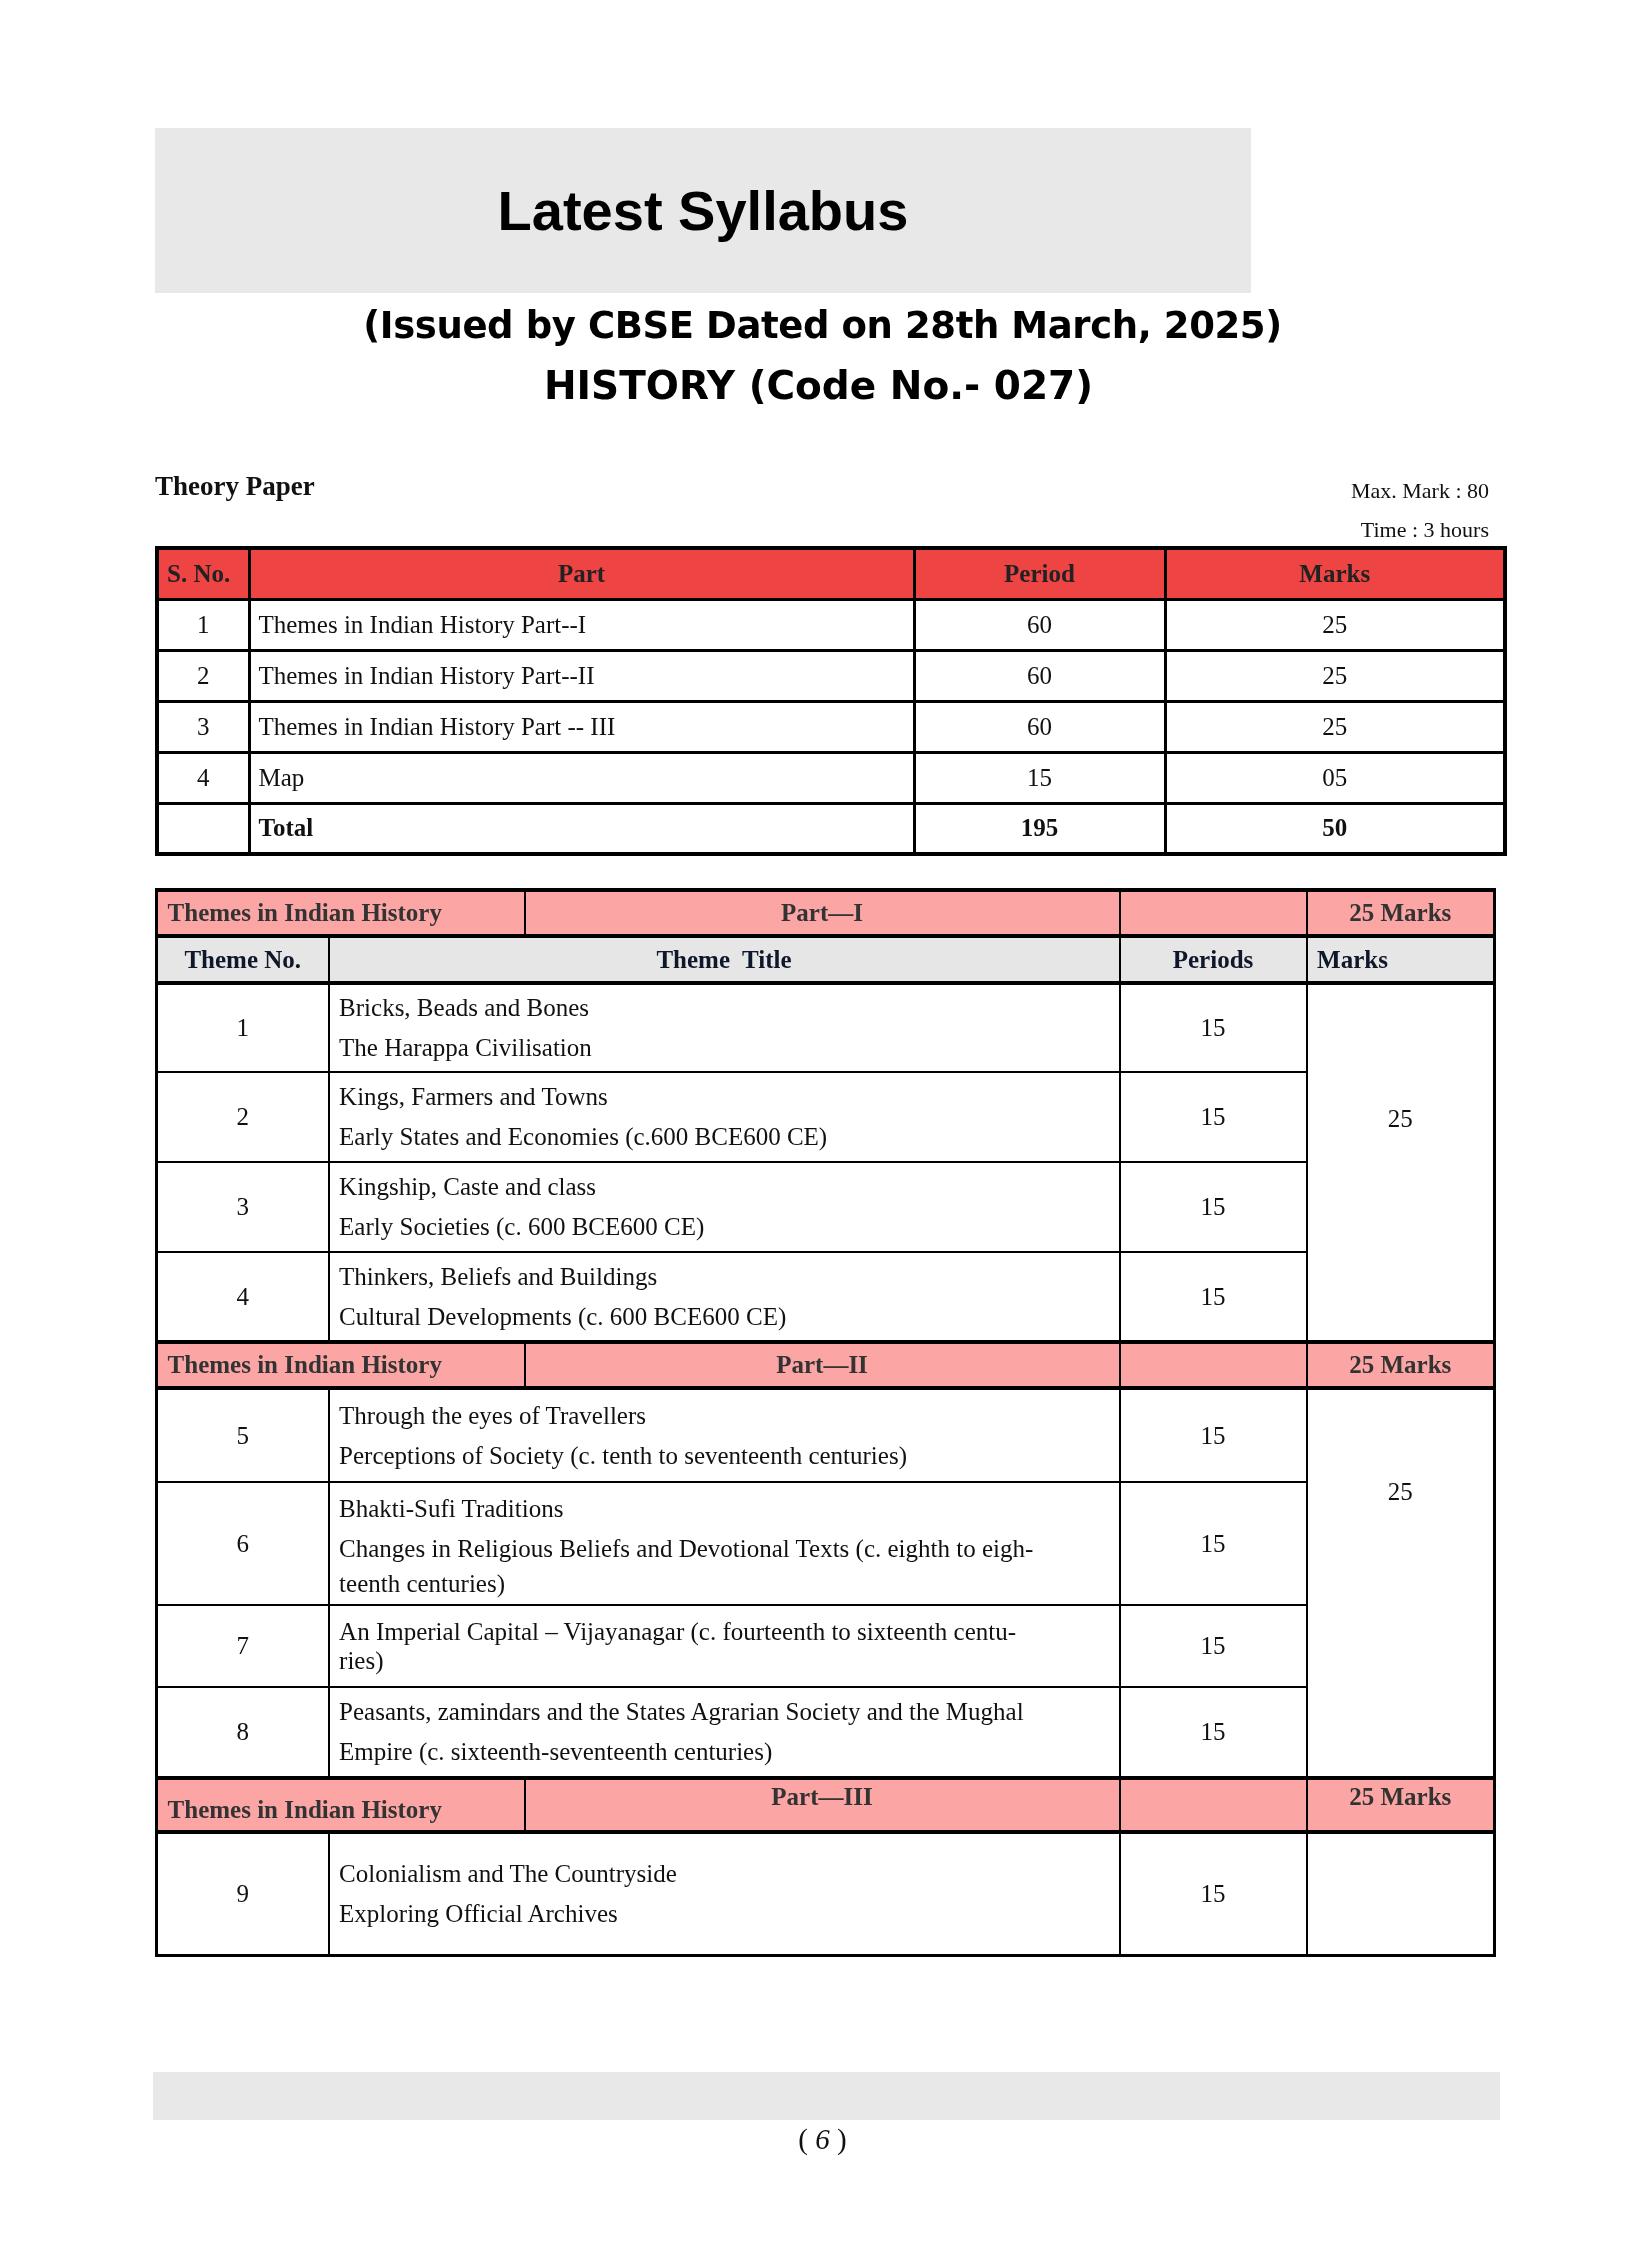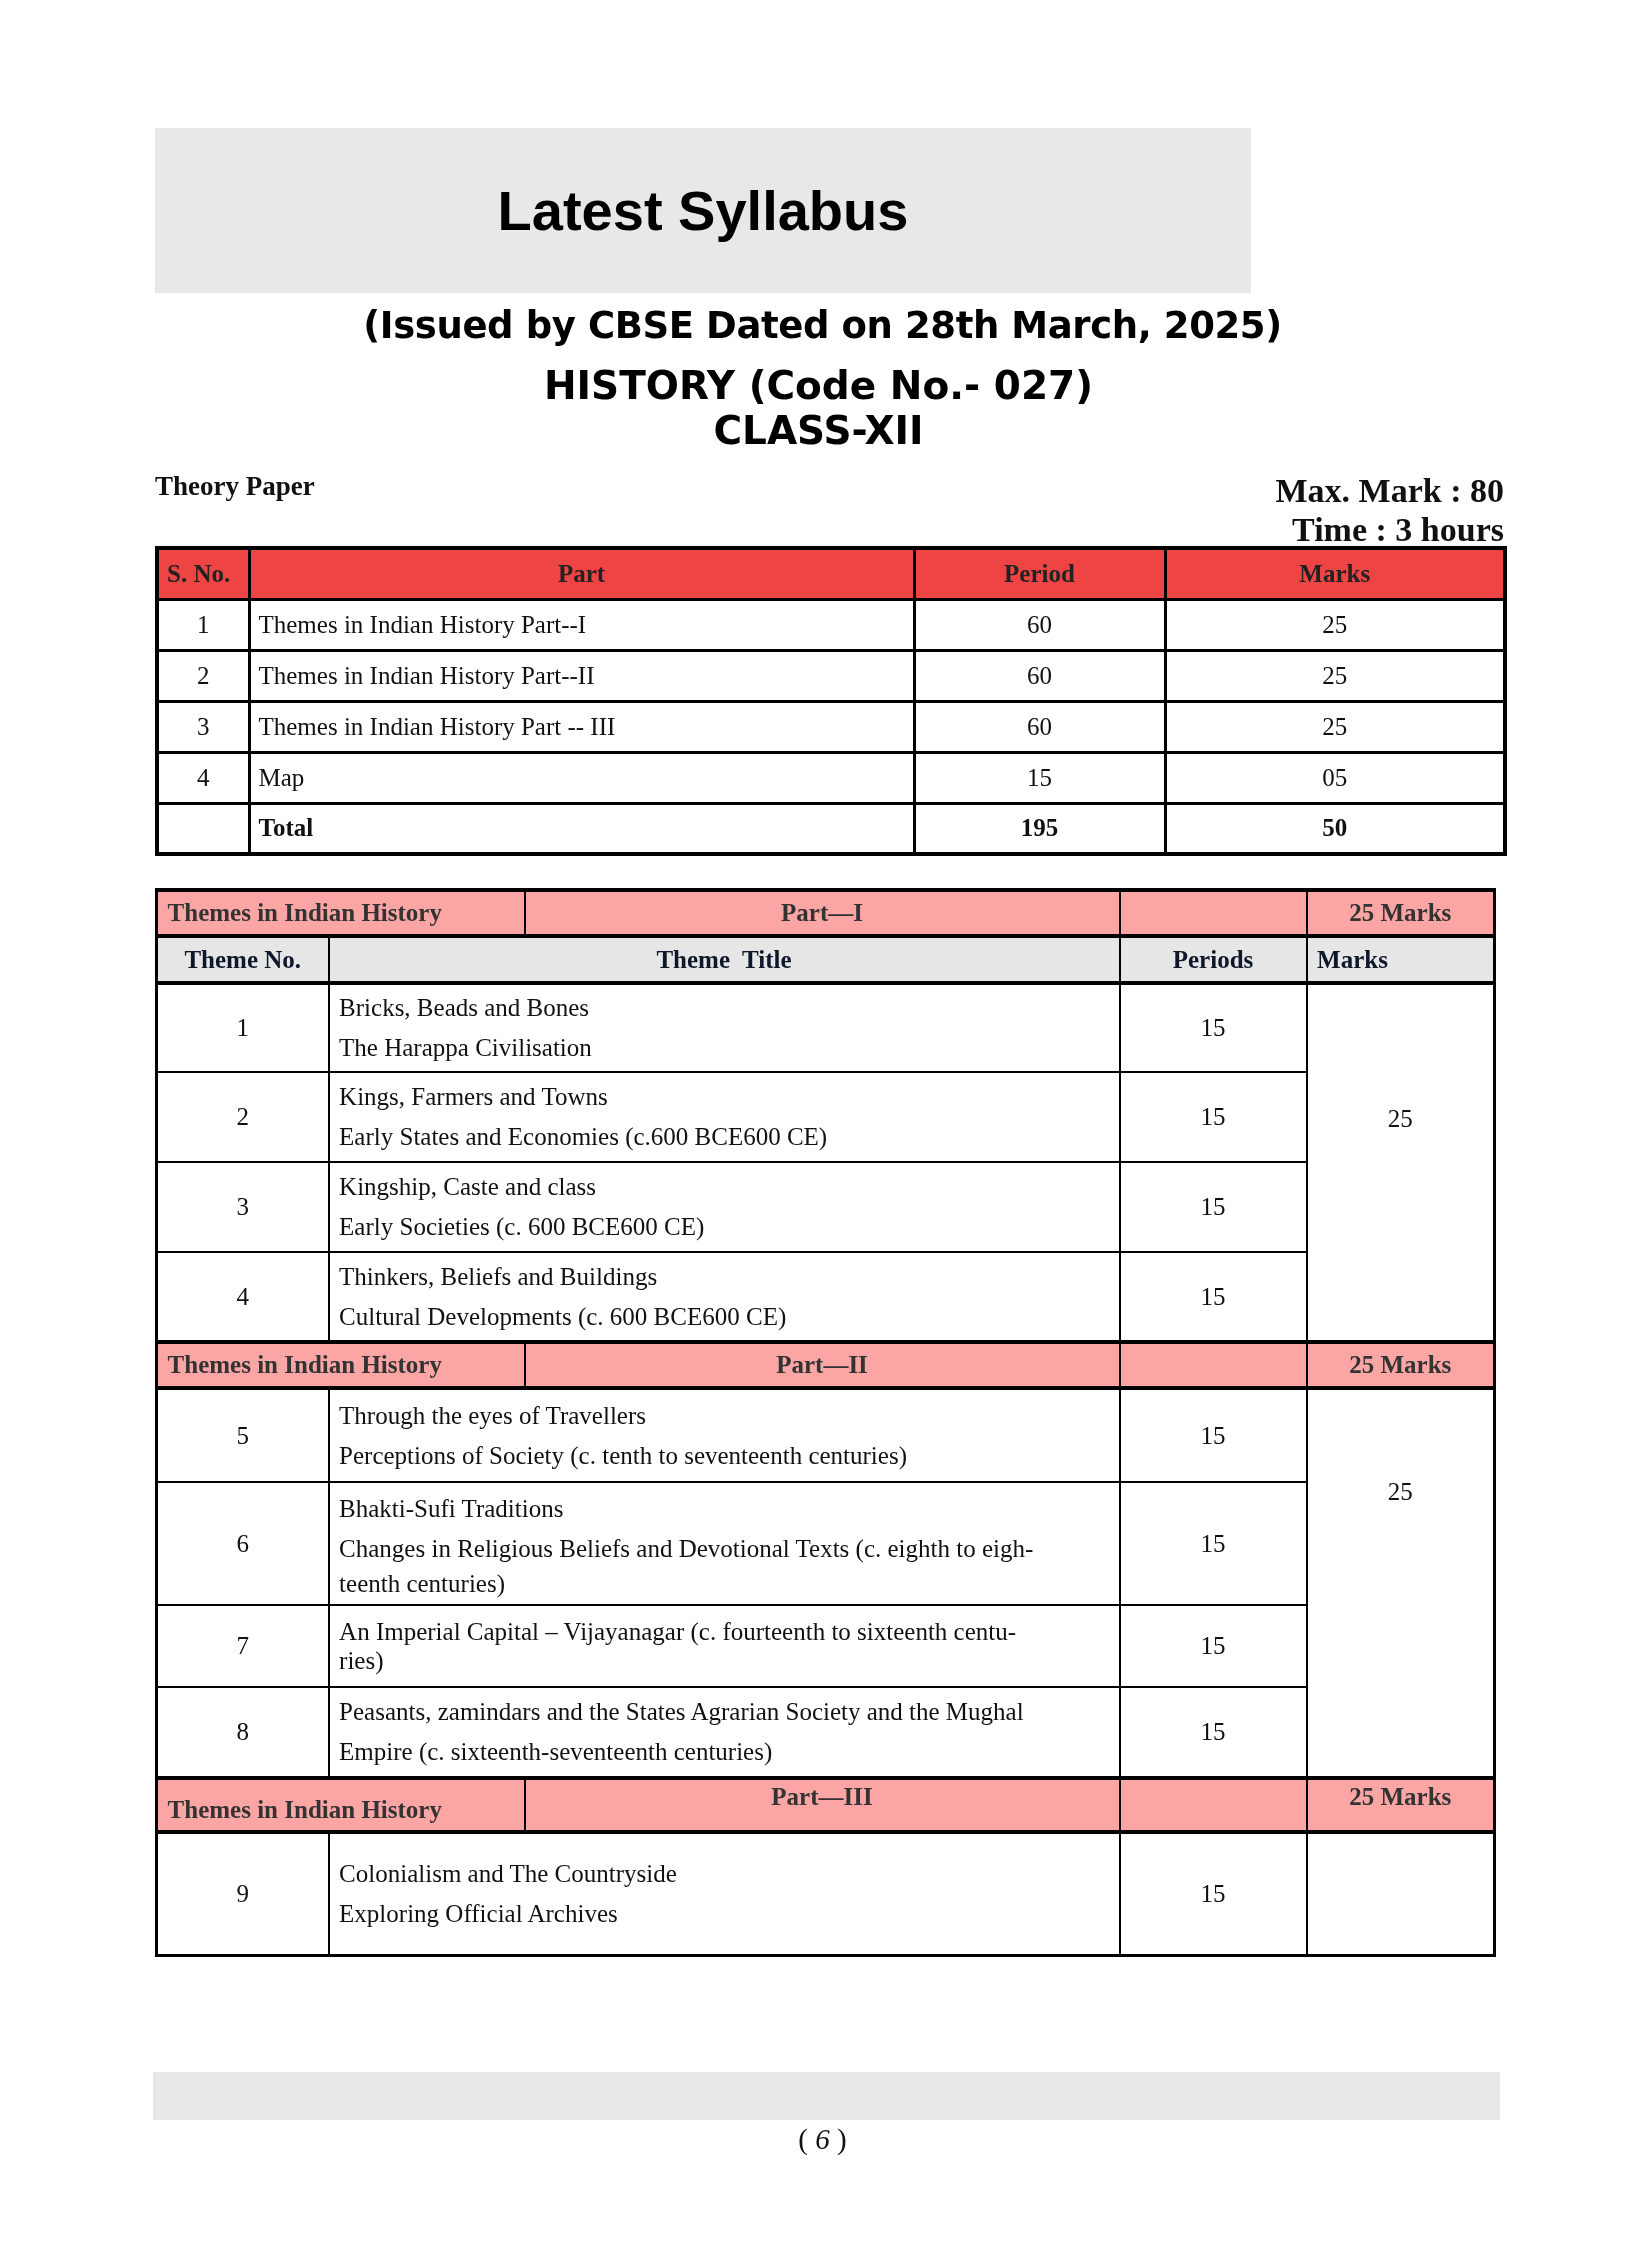--- a/index.html
+++ b/index.html
@@ -23,21 +23,21 @@
   .subject {
     position: absolute; left: 0; width: 1637px; top: 363px; text-align: center;
     font-family: "DejaVu Sans", "Liberation Sans", sans-serif; font-weight: bold;
     font-size: 39px; color: #000; line-height: 45px;
   }
 
   .meta-left {
     position: absolute; left: 155px; top: 471px; font-weight: bold; font-size: 27px; color: #111;
   }
   .meta-right {
-    position: absolute; right: 141px; top: 471px; text-align: right; font-weight: bold; font-size: 34px; line-height: 39px; color: #111;
+    position: absolute; right: 156px; top: 471px; text-align: right; font-weight: normal; font-size: 22px; line-height: 39px; color: #111;
   }
 
   table { border-collapse: collapse; position: absolute; table-layout: fixed; }
   td, th { font-family: "Liberation Serif", "DejaVu Serif", serif; }
 
   
   .t1 { left: 155px; top: 546px; width: 1348px; border: 4px solid #000; }
   .t1 td, .t1 th { border: 3.2px solid #000; height: 51px; font-size: 25px; padding: 0 8px; vertical-align: middle; }
   .t1 th { background: #ef4444; font-weight: bold; color: #222; }
   .t1 .c-center { text-align: center; }
@@ -67,21 +67,20 @@
 </head>
 <body>
 
 <div class="title-box">
   <h1>Latest Syllabus</h1>
 </div>
 
 <div class="subtitle">(Issued by CBSE Dated on 28th March, 2025)</div>
 <div class="subject">
   <div>HISTORY (Code No.- 027)</div>
-  <div>CLASS-XII</div>
 </div>
 
 <div class="meta-left">Theory Paper</div>
 <div class="meta-right">
   <div>Max. Mark : 80</div>
   <div>Time : 3 hours</div>
 </div>
 
 <table class="t1">
   <colgroup>

